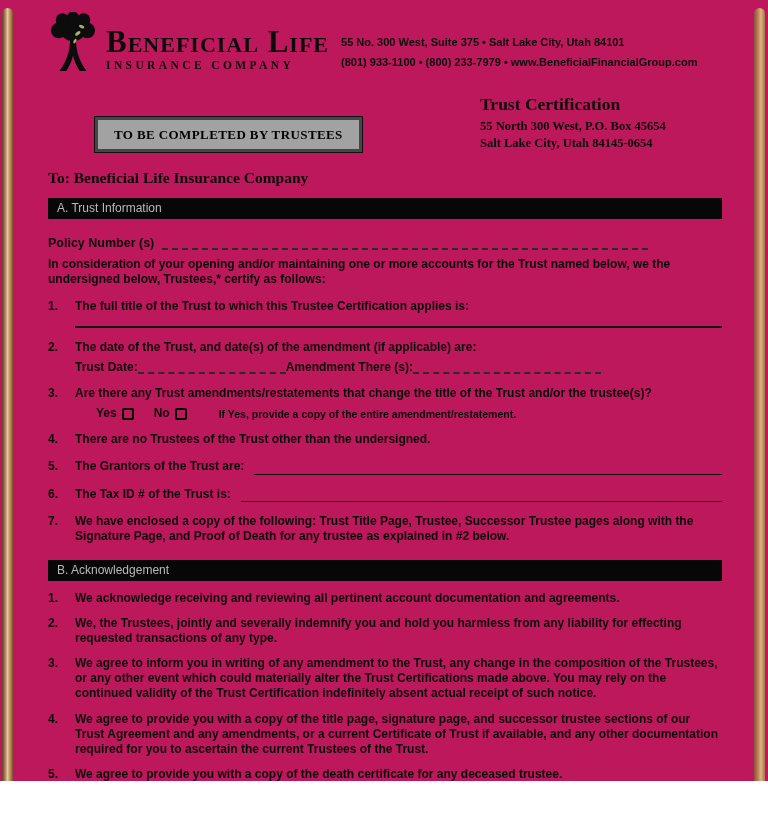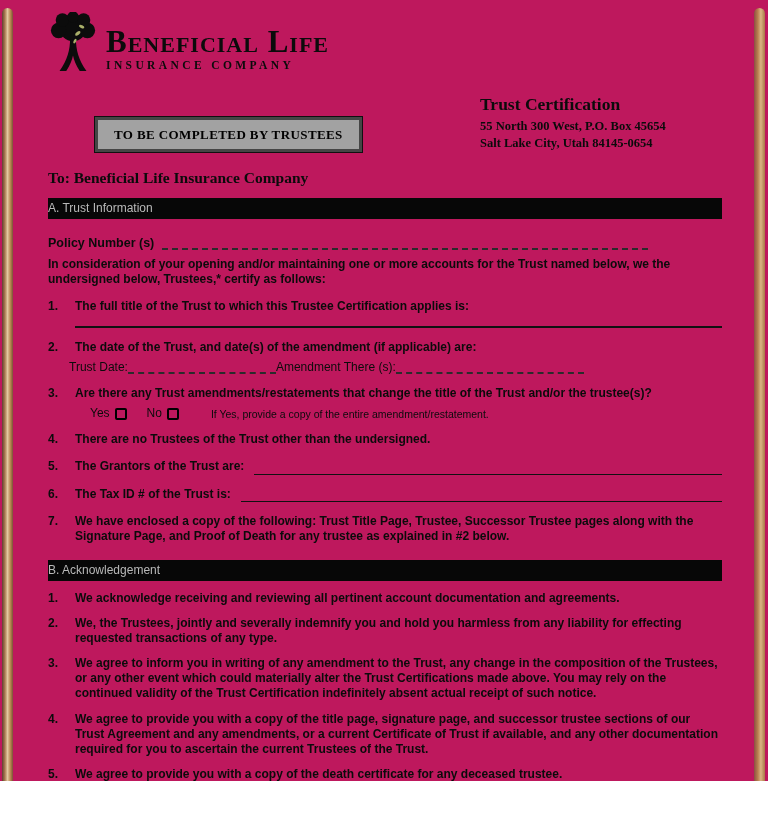--- a/index.html
+++ b/index.html
@@ -42,36 +42,36 @@
   .cert-addr  { font-size:12.5px; line-height:1.35; margin-top:3px; }
 
   .to-line {
     margin-top:17px; font-family:"Liberation Serif", serif;
     font-weight:bold; font-size:15.5px;
   }
 
   
   .bar {
     margin-top:11px; background:#070707; color:#b9b9b9;
-    font-size:12px; height:21px; line-height:21px; 
+    font-size:12px; height:21px; line-height:21px; padding-left:9px;
   }
 
   .policy-row { margin-top:17px; display:flex; align-items:flex-end; font-weight:bold; font-size:12.5px; }
   .policy-line { width:486px; border-bottom:2px dashed #2b2b2b; margin-left:8px; height:12px; }
 
   .intro { margin-top:7px; font-size:12px; font-weight:bold; line-height:1.26; }
 
   
   .item { display:flex; margin-top:12px; font-size:12px; font-weight:bold; line-height:1.26; }
   .item .num { width:27px; flex-shrink:0; }
   .item .itext { flex:1; }
   .item .itext-flex { flex:1; display:flex; align-items:flex-end;justify-content:space-between; }
   .fill-line { flex:1; border-bottom:1.5px solid #111; margin-left:10px; height:1px; }
   .ans-line { margin:11px 0 0 27px; border-bottom:2px solid #111; height:1px; }
-  .subrow { margin:5px 0 0 21px; display:flex; align-items:flex-end; font-size:12px; font-weight:normal; }
+  .subrow { margin:5px 0 0 27px; display:flex; align-items:flex-end; font-size:12px; font-weight:bold; }
   .dash { border-bottom:2px dashed #2b2b2b; height:10px; }
   .dash-td { width:148px; }
   .dash-am { width:188px; }
   .cb { display:inline-block; width:8px; height:8px; border:2.5px solid #000; border-radius:2px; margin-left:5px; vertical-align:-1px; }
   .yn { margin-left:20px; }
   .yn:first-child { margin-left:21px; }
   .note { font-size:10.5px; margin-left:32px; align-self:center; padding-top:2px; }
   .tight { margin-top:10px; }
 
   
@@ -106,20 +106,24 @@
             <ellipse cx="31" cy="22" rx="3.2" ry="1.6" transform="rotate(-35 31 22)"></ellipse>
             <ellipse cx="35" cy="15" rx="3.0" ry="1.5" transform="rotate(25 35 15)"></ellipse>
             <ellipse cx="28" cy="30" rx="2.6" ry="1.3" transform="rotate(-60 28 30)"></ellipse>
           </g>
         </svg>
       </span>
       <div class="brand">
         <div class="brand-name">Beneficial Life</div>
         <div class="brand-sub">INSURANCE COMPANY</div>
       </div>
+      <div class="hq">
+        <div>55 No. 300 West, Suite 375 • Salt Lake City, Utah 84101</div>
+        <div>(801) 933-1100  •  (800) 233-7979  •  www.BeneficialFinancialGroup.com</div>
+      </div>
     </div>
 
     <div class="banner">
       <div class="trustee-box">TO BE COMPLETED BY TRUSTEES</div>
       <div class="cert">
         <div class="cert-title">Trust Certification</div>
         <div class="cert-addr">
           <div>55 North 300 West, P.O.  Box 45654</div>
           <div>Salt Lake City, Utah 84145-0654</div>
         </div>

